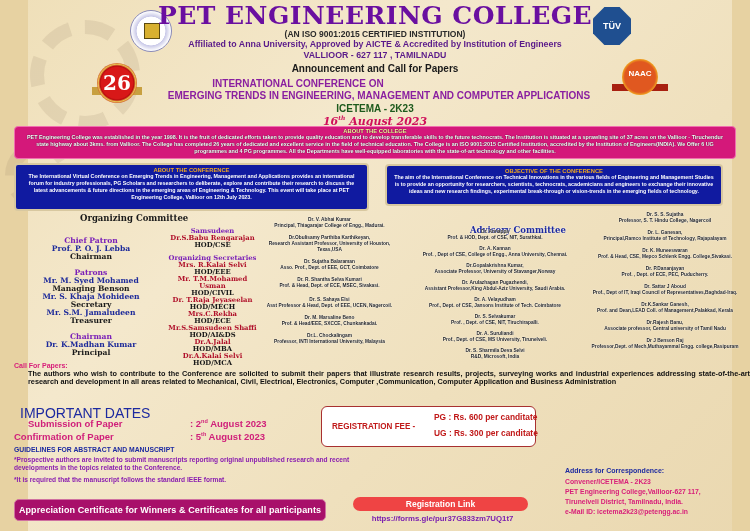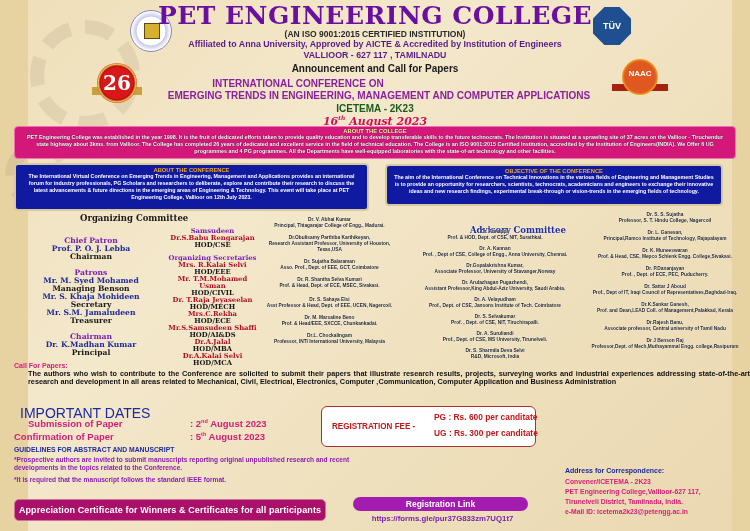--- a/index.html
+++ b/index.html
@@ -72,21 +72,21 @@
   .guide { font-size: 6.6px; font-weight: bold; color: #8a1fb0; line-height: 8px; }
 
   .reg-fee { left: 321px; top: 406px; width: 215px; height: 41px; background: #fff; border: 1.5px solid #a83030; border-radius: 6px; }
   .reg-fee .lbl { position: absolute; left: 10px; top: 13px; font-size: 9.5px; font-weight: bold; color: #c01818; transform: scaleX(0.85); transform-origin: left; white-space: nowrap; }
   .reg-fee .pg, .reg-fee .ug { position: absolute; left: 112px; font-size: 8.4px; font-weight: bold; color: #c01818; white-space: nowrap; }
   .reg-fee .pg { top: 5px; }
   .reg-fee .ug { top: 21px; }
 
   .cert { left: 14px; top: 499px; width: 312px; height: 22px; background: #a8106a; border-radius: 5px; border: 1px solid #d070a0; color: #fff; font-size: 9px; font-weight: bold; text-align: center; line-height: 21px; letter-spacing: 0.1px; }
 
-  .reg-link { left: 353px; top: 497px; width: 175px; height: 14px; background: #a21caf; border-radius: 7px; color: #fff; font-size: 8.5px; font-weight: bold; text-align: center; line-height: 14px; }
+  .reg-link { left: 353px; top: 497px; width: 175px; height: 14px; background: #ef4444; border-radius: 7px; color: #fff; font-size: 8.5px; font-weight: bold; text-align: center; line-height: 14px; }
   .reg-url { left: 345px; top: 514px; width: 195px; text-align: center; font-size: 7.8px; font-weight: bold; color: #7a1fb0; }
 
   .corr-hd { left: 565px; top: 467px; font-size: 7px; font-weight: bold; color: #1d2aa0; }
   .corr { font-size: 6.8px; font-weight: bold; color: #d8207a; line-height: 9.6px; }
 </style>
 </head>
 <body>
 
 <div class="bg-left"></div>
 <div class="bg-right"></div>

